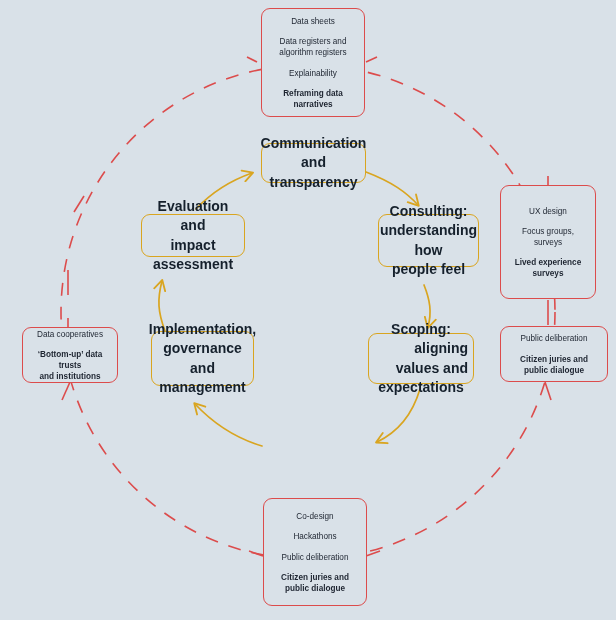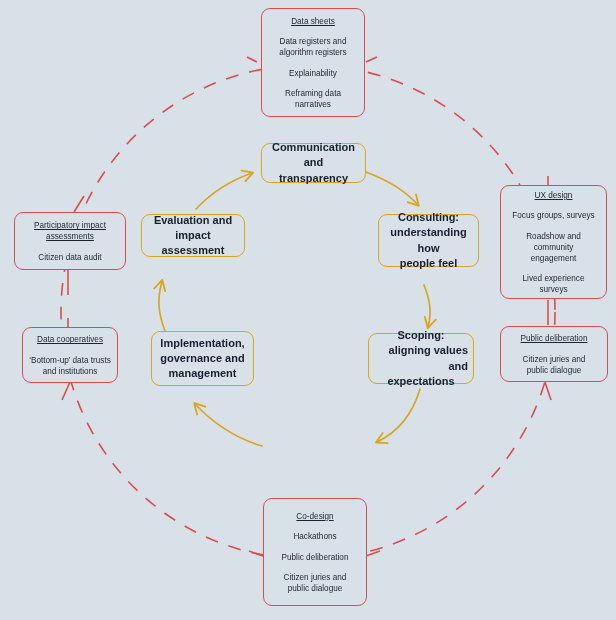--- a/index.html
+++ b/index.html
@@ -38,35 +38,35 @@
     border: 1.6px solid #dc4c4c;
     color: #1d2430;
     font-size: 8.2px;
     line-height: 1.35;
     font-weight: 400;
     padding: 7px 6px;
   }
   .node.inner {
     border: 1.6px solid #d9a520;
     color: #15202c;
-    font-size: 11px;
+    font-size: 14px;
     line-height: 1.38;
     font-weight: bold;
     padding: 2px 5px;
   }
   .node .line {
     display: block;
     margin: 4.6px 0;
     white-space: pre-line;
   }
   .node.inner .line {
     margin: 0;
   }
-  .node.outer .line:first-child { margin-top: 2px; text-decoration: underline; }
-  .node.outer .line:last-child { margin-bottom: 1px; }
+  .node.outer .line:first-child { margin-top: 2px; }
+  .node.outer .line:last-child { margin-bottom: 1px; font-weight: bold; }
 </style>
 </head>
 <body>
 
 <div id="canvas">
 
   <svg id="svg-layer" viewBox="0 0 616 620">
     <defs>
       <marker id="arrow-gold" viewBox="0 0 12 12" refX="9" refY="6" markerWidth="8" markerHeight="8" orient="auto-start-reverse">
         <path d="M 1 1 L 10 6 L 1 11" fill="none" stroke="#d9a520" stroke-width="1.6" stroke-linecap="round" stroke-linejoin="round"></path>
@@ -102,26 +102,23 @@
 
   <div class="node outer" style="left:261px; top:8px; width:104px; height:109px;">
     <span class="line">Data sheets</span>
     <span class="line">Data registers and
 algorithm registers</span>
     <span class="line">Explainability</span>
     <span class="line">Reframing data
 narratives</span>
   </div>
 
-  <div class="node outer" style="left:500px; top:185px; width:107px; height:114px;">
+  <div class="node outer" style="left:500px; top:185px; width:96px; height:114px;">
     <span class="line">UX design</span>
     <span class="line">Focus groups, surveys</span>
-    <span class="line">Roadshow and
-community
-engagement</span>
     <span class="line">Lived experience
 surveys</span>
   </div>
 
   <div class="node outer" style="left:500px; top:326px; width:108px; height:56px;">
     <span class="line">Public deliberation</span>
     <span class="line">Citizen juries and
 public dialogue</span>
   </div>
 
@@ -132,25 +129,20 @@
     <span class="line">Citizen juries and
 public dialogue</span>
   </div>
 
   <div class="node outer" style="left:22px; top:327px; width:96px; height:56px;">
     <span class="line">Data cooperatives</span>
     <span class="line">‘Bottom-up’ data trusts
 and institutions</span>
   </div>
 
-  <div class="node outer" style="left:14px; top:212px; width:112px; height:58px;">
-    <span class="line">Participatory impact
-assessments</span>
-    <span class="line">Citizen data audit</span>
-  </div>
 
   <div class="node inner" style="left:261px; top:143px; width:105px; height:40px;">
     <span class="line">Communication and</span>
     <span class="line">transparency</span>
   </div>
 
   <div class="node inner" style="left:378px; top:214px; width:101px; height:53px;">
     <span class="line">Consulting:</span>
     <span class="line">understanding how</span>
     <span class="line">people feel</span>

